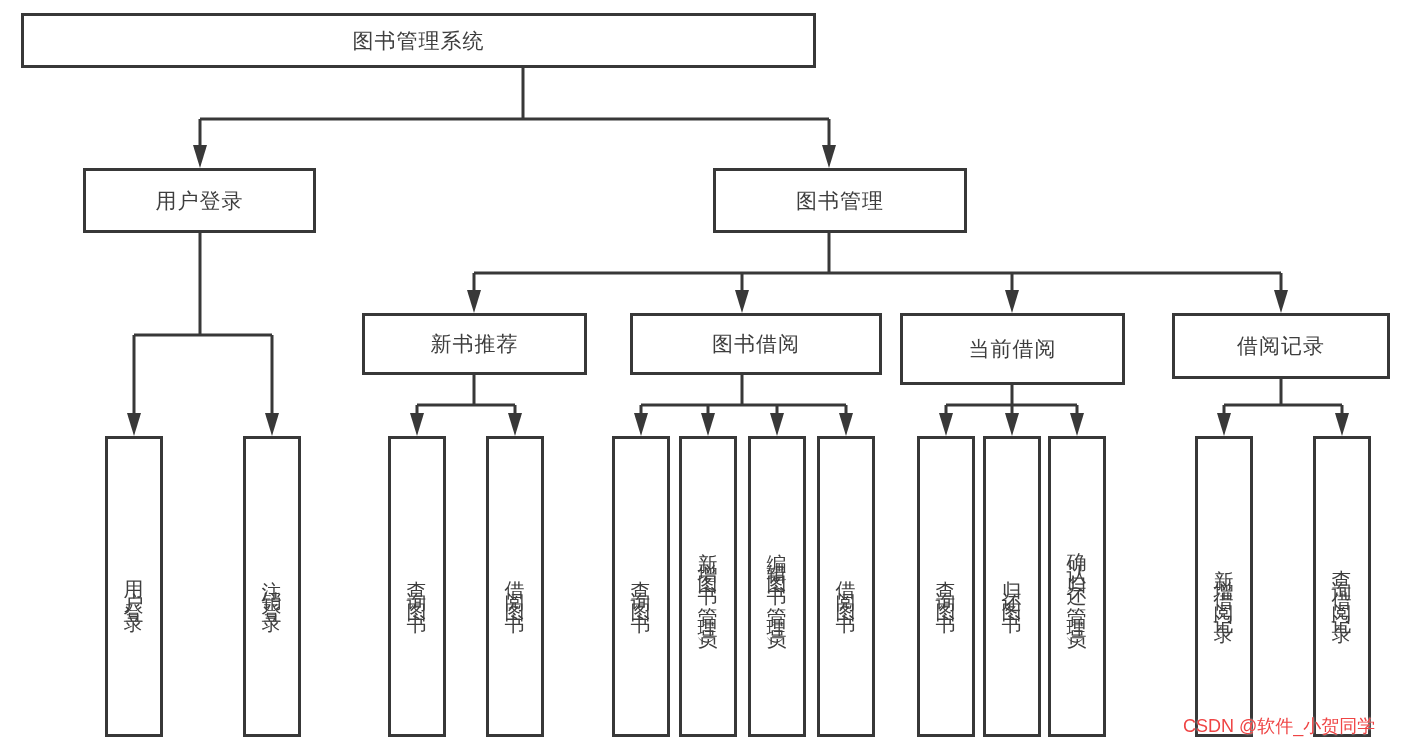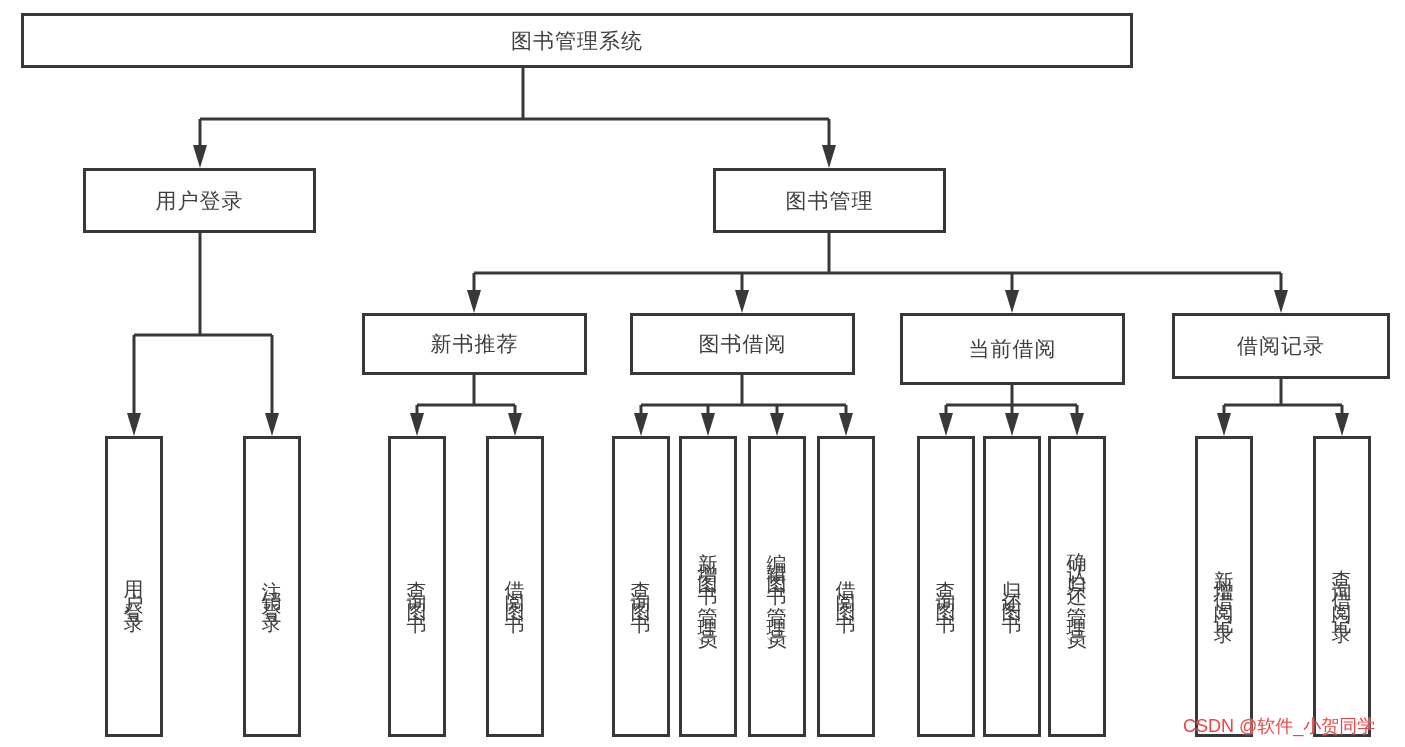--- a/index.html
+++ b/index.html
@@ -96,35 +96,35 @@
       <polygon points="770,413 784,413 777,436"></polygon>
       <polygon points="839,413 853,413 846,436"></polygon>
       <polygon points="939,413 953,413 946,436"></polygon>
       <polygon points="1005,413 1019,413 1012,436"></polygon>
       <polygon points="1070,413 1084,413 1077,436"></polygon>
       <polygon points="1217,413 1231,413 1224,436"></polygon>
       <polygon points="1335,413 1349,413 1342,436"></polygon>
     </g>
   </svg>
 
-  <div class="box h" style="left:21px; top:13px; width:1112px; height:55px;">
+  <div class="box h" style="left:21px; top:13px; width:795px; height:55px;">
     <span>图书管理系统</span>
   </div>
 
   <div class="box h" style="left:83px; top:168px; width:233px; height:65px;">
     <span>用户登录</span>
   </div>
-  <div class="box h" style="left:713px; top:168px; width:233px; height:65px;">
+  <div class="box h" style="left:713px; top:168px; width:254px; height:65px;">
     <span>图书管理</span>
   </div>
 
   <div class="box h" style="left:362px; top:313px; width:225px; height:62px;">
     <span>新书推荐</span>
   </div>
-  <div class="box h" style="left:630px; top:313px; width:225px; height:62px;">
+  <div class="box h" style="left:630px; top:313px; width:252px; height:62px;">
     <span>图书借阅</span>
   </div>
   <div class="box h" style="left:900px; top:313px; width:225px; height:72px;">
     <span>当前借阅</span>
   </div>
   <div class="box h" style="left:1172px; top:313px; width:218px; height:66px;">
     <span>借阅记录</span>
   </div>
 
   <div class="box v" style="left:105px; top:436px; width:58px; height:301px;">

